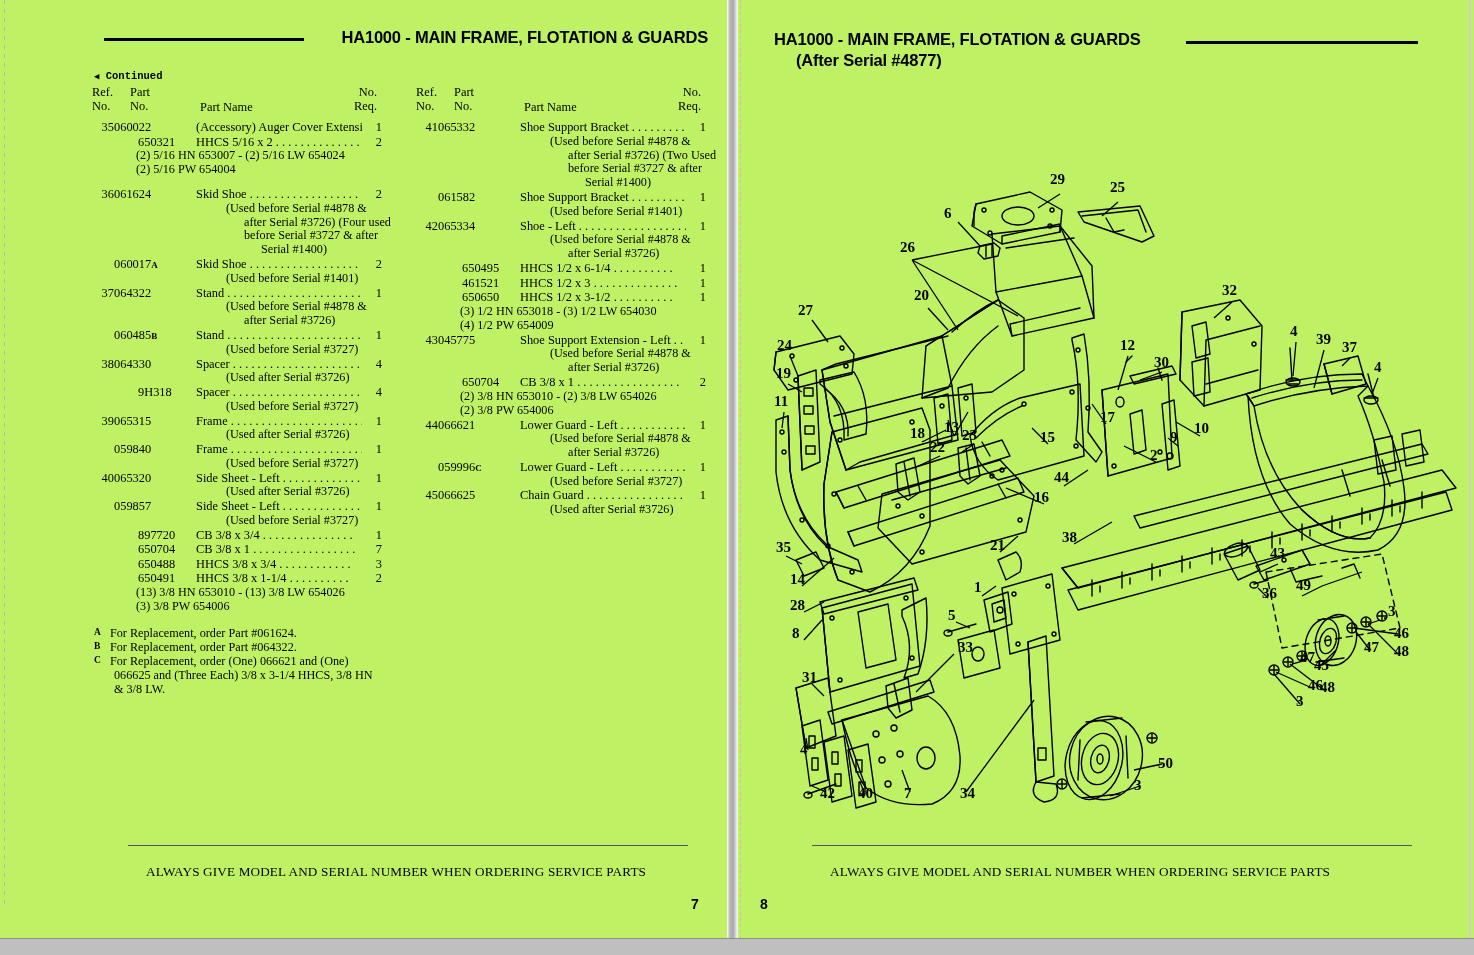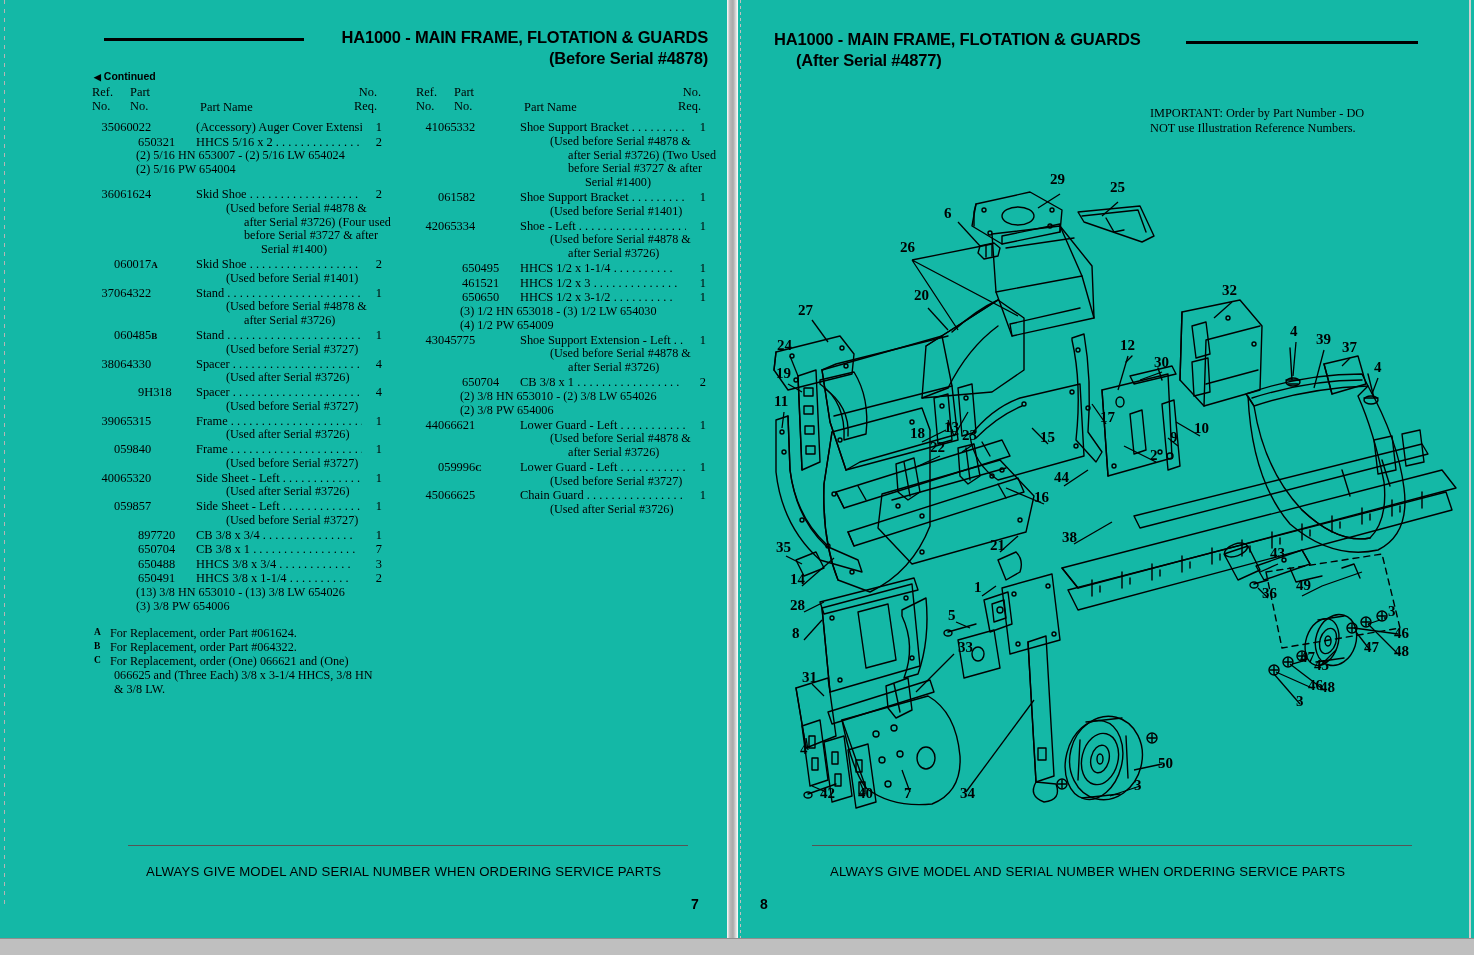--- a/index.html
+++ b/index.html
@@ -13,21 +13,21 @@
     height: 955px;
     overflow: hidden;
     font-family: "Liberation Serif", "DejaVu Serif", serif;
     position: relative;
   }
   .spread {
     position: absolute;
     left: 0; top: 0;
     width: 1474px;
     height: 955px;
-    background: #14b8a6;
+    background: #bef264;
   }
   
   .gutter {
     position: absolute;
     left: 727px; top: 0;
     width: 11px; height: 940px;
     background: linear-gradient(to right, #ffffff 0%, #b9b9b9 25%, #a8a8a8 55%, #d8d8d8 80%, #ffffff 100%);
   }
   .gutter-line {
     position: absolute;
@@ -77,21 +77,21 @@
     color: #000;
   }
   .hdr-right .rule {
     position: absolute; left: 412px; top: 11px; width: 232px; height: 3px;
     background: #000;
   }
   .hdr-right .line2 { display: block; margin-top: 2px; padding-left: 22px; }
 
   .continued {
     position: absolute; left: 86px; top: 70px;
-    font-family: Liberation Sans, sans-serif;
+    font-family: Liberation Mono, monospace;
     font-weight: bold; font-size: 10.5px;
   }
   .continued .tri { font-size: 9px; }
 
   
   .col { position: absolute; top: 86px; font-size: 12.4px; line-height: 1.13; }
   .col-a { left: 84px;  width: 300px; }
   .col-b { left: 408px; width: 302px; }
 
   .colhead { position: relative; height: 34px; font-size: 12.4px; }
@@ -138,21 +138,21 @@
   
   .footer-rule {
     position: absolute; height: 1px; background: #555;
   }
   .footer-left-rule  { left: 120px; top: 845px; width: 560px; }
   .footer-right-rule { left: 70px;  top: 845px; width: 600px; }
 
   .footer-text {
     position: absolute; top: 864px;
     font-size: 13.2px; letter-spacing: 0.15px; white-space: nowrap;
-    font-family: Liberation Sans, sans-serif;
+    font-family: Liberation Serif, serif;
   }
   .footer-left-text  { left: 138px; }
   .footer-right-text { left: 88px; }
 
   .pageno {
     position: absolute; top: 896px;
     font-family: "Liberation Sans", "DejaVu Sans", sans-serif;
     font-weight: bold; font-size: 14px;
   }
   .pageno-left  { left: 683px; }
@@ -175,21 +175,20 @@
 <div class="spread">
 
   <div class="edge-left"></div>
   <div class="edge-right"></div>
 
   <div class="page page-left">
 
     <div class="hdr-left">
       <span class="rule"></span>
       <span>HA1000 - MAIN FRAME, FLOTATION &amp; GUARDS</span>
-      <span class="line2">(Before Serial #4878)</span>
     </div>
 
     <div class="continued">
       <span class="tri">◀</span>
       <span>Continued</span>
     </div>
 
     <div class="col col-a">
       <div class="colhead">
         <span class="ch ch-ref"><span>Ref.</span><br><span>No.</span></span>
@@ -351,21 +350,21 @@
             <span class="ref">42</span>
             <span class="pn">065334</span>
             <span class="nm">Shoe - Left . . . . . . . . . . . . . . . . . .</span>
             <span class="qty">1</span>
           </div>
           <div class="sub i1">(Used before Serial #4878 &amp;</div>
           <div class="sub i2">after Serial #3726)</div>
           <div class="row">
             <span class="ref"></span>
             <span class="pn ind">650495</span>
-            <span class="nm">HHCS 1/2 x 1-1/4 . . . . . . . . . .</span>
+            <span class="nm">HHCS 1/2 x 6-1/4 . . . . . . . . . .</span>
             <span class="qty">1</span>
           </div>
           <div class="row">
             <span class="ref"></span>
             <span class="pn ind">461521</span>
             <span class="nm">HHCS 1/2 x 3 . . . . . . . . . . . . . .</span>
             <span class="qty">1</span>
           </div>
           <div class="row">
             <span class="ref"></span>
@@ -425,24 +424,20 @@
   <div class="gutter-line"></div>
 
   <div class="page page-right">
 
     <div class="hdr-right">
       <span>HA1000 - MAIN FRAME, FLOTATION &amp; GUARDS</span>
       <span class="rule"></span>
       <span class="line2">(After Serial #4877)</span>
     </div>
 
-    <div class="important">
-      <span>IMPORTANT: Order by Part Number - DO</span><br>
-      <span>NOT use Illustration Reference Numbers.</span>
-    </div>
 
     <div class="diagram">
       <svg width="700" height="690" viewBox="0 0 700 690">
         <g fill="none" stroke="#000" stroke-width="1.4" stroke-linejoin="round" stroke-linecap="round">
 
           <g>
             <path d="M214 64 L268 52 L300 70 L298 92 L240 104 L210 86 Z"></path>
             <path d="M214 64 L212 72 L212 86"></path>
             <path d="M240 104 L240 96 L298 84 L298 92"></path>
             <ellipse cx="256" cy="76" rx="16" ry="9"></ellipse>

